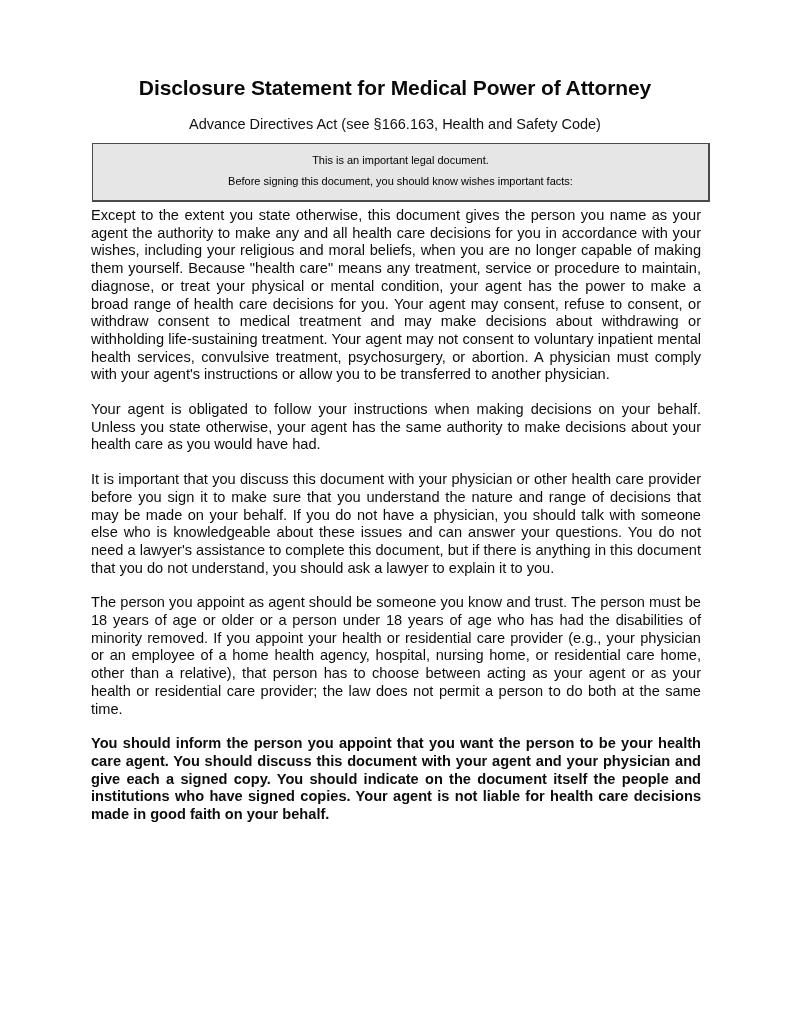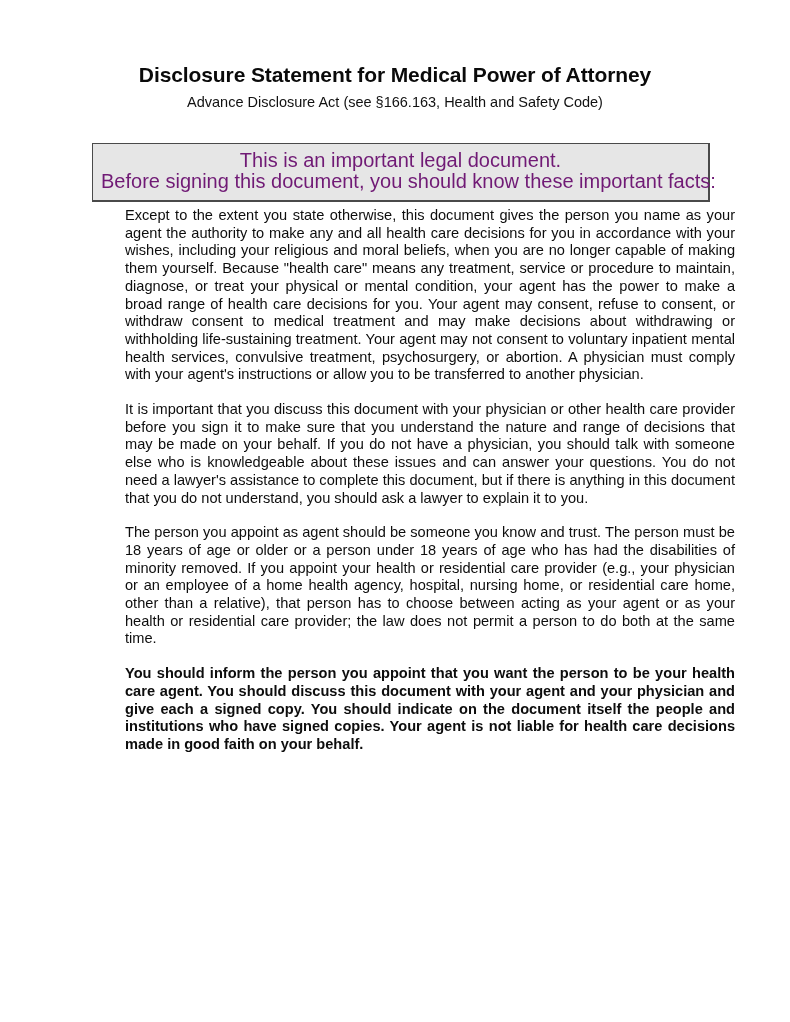--- a/index.html
+++ b/index.html
@@ -28,21 +28,21 @@
     left: 0;
     top: 62px;
     width: 790px;
     text-align: center;
   }
   .doc-title {
     font-size: 21px;
     font-weight: bold;
     letter-spacing: -0.1px;
     line-height: 26px;
-    margin: 0;
+    margin: 13px;
     color: #0a0a0a;
   }
   .doc-subtitle {
     font-size: 14.5px;
     font-weight: normal;
     line-height: 20px;
     margin: 4px 0 0 0;
     color: #111111;
   }
 
@@ -54,33 +54,32 @@
     width: 618px;
     box-sizing: border-box;
     background: #e6e6e6;
     border: 1px solid #4a4a4a;
     border-right-width: 2px;
     border-bottom-width: 2px;
     padding: 6px 8px 8px 8px;
     text-align: center;
   }
   .notice-line {
-    font-size: 20px;
+    font-size: 11px;
     line-height: 21px;
-    color: #701a75;
+    color: #000000;
     white-space: nowrap;
   }
 
   
   .body-col {
     position: absolute;
     left: 91px;
     top: 207px;
     width: 610px;
-    margin-left: 34px;
   }
   .para {
     font-size: 14.6px;
     line-height: 17.7px;
     text-align: justify;
     text-justify: inter-word;
     color: #0d0d0d;
     margin: 0 0 17px 0;
     hyphens: none;
   }
@@ -89,28 +88,29 @@
     font-weight: bold;
   }
 </style>
 </head>
 <body>
 
 <div class="page">
 
   <div class="title-block">
     <h1 class="doc-title">Disclosure Statement for Medical Power of Attorney</h1>
-    <div class="doc-subtitle">Advance Disclosure Act (see §166.163, Health and Safety Code)</div>
+    <div class="doc-subtitle">Advance Directives Act (see §166.163, Health and Safety Code)</div>
   </div>
 
   <div class="notice-box">
     <div class="notice-line">This is an important legal document.</div>
-    <div class="notice-line">Before signing this document, you should know these important facts:</div>
+    <div class="notice-line">Before signing this document, you should know wishes important facts:</div>
   </div>
 
   <div class="body-col">
     <p class="para">Except to the extent you state otherwise, this document gives the person you name as your agent the authority to make any and all health care decisions for you in accordance with your wishes, including your religious and moral beliefs, when you are no longer capable of making them yourself.  Because "health care" means any treatment, service or procedure to maintain, diagnose, or treat your physical or mental condition, your agent has the power to make a broad range of health care decisions for you.  Your agent may consent, refuse to consent, or withdraw consent to medical treatment and may make decisions about withdrawing or withholding life-sustaining treatment.  Your agent may not consent to voluntary inpatient mental health services, convulsive treatment, psychosurgery, or abortion.  A physician must comply with your agent's instructions or allow you to be transferred to another physician.</p>
+    <p class="para">Your agent is obligated to follow your instructions when making decisions on your behalf.  Unless you state otherwise, your agent has the same authority to make decisions about your health care as you would have had.</p>
     <p class="para">It is important that you discuss this document with your physician or other health care provider before you sign it to make sure that you understand the nature and range of decisions that may be made on your behalf.  If you do not have a physician, you should talk with someone else who is knowledgeable about these issues and can answer your questions.  You do not need a lawyer's assistance to complete this document, but if there is anything in this document that you do not understand, you should ask a lawyer to explain it to you.</p>
     <p class="para">The person you appoint as agent should be someone you know and trust.  The person must be 18 years of age or older or a person under 18 years of age who has had the disabilities of minority removed.  If you appoint your health or residential care provider (e.g., your physician or an employee of a home health agency, hospital, nursing home, or residential care home, other than a relative), that person has to choose between acting as your agent or as your health or residential care provider; the law does not permit a person to do both at the same time.</p>
     <p class="para">You should inform the person you appoint that you want the person to be your health care agent.  You should discuss this document with your agent and your physician and give each a signed copy.  You should indicate on the document itself the people and institutions who have signed copies.  Your agent is not liable for health care decisions made in good faith on your behalf.</p>
   </div>
 
 </div>
 
 </body></html>

